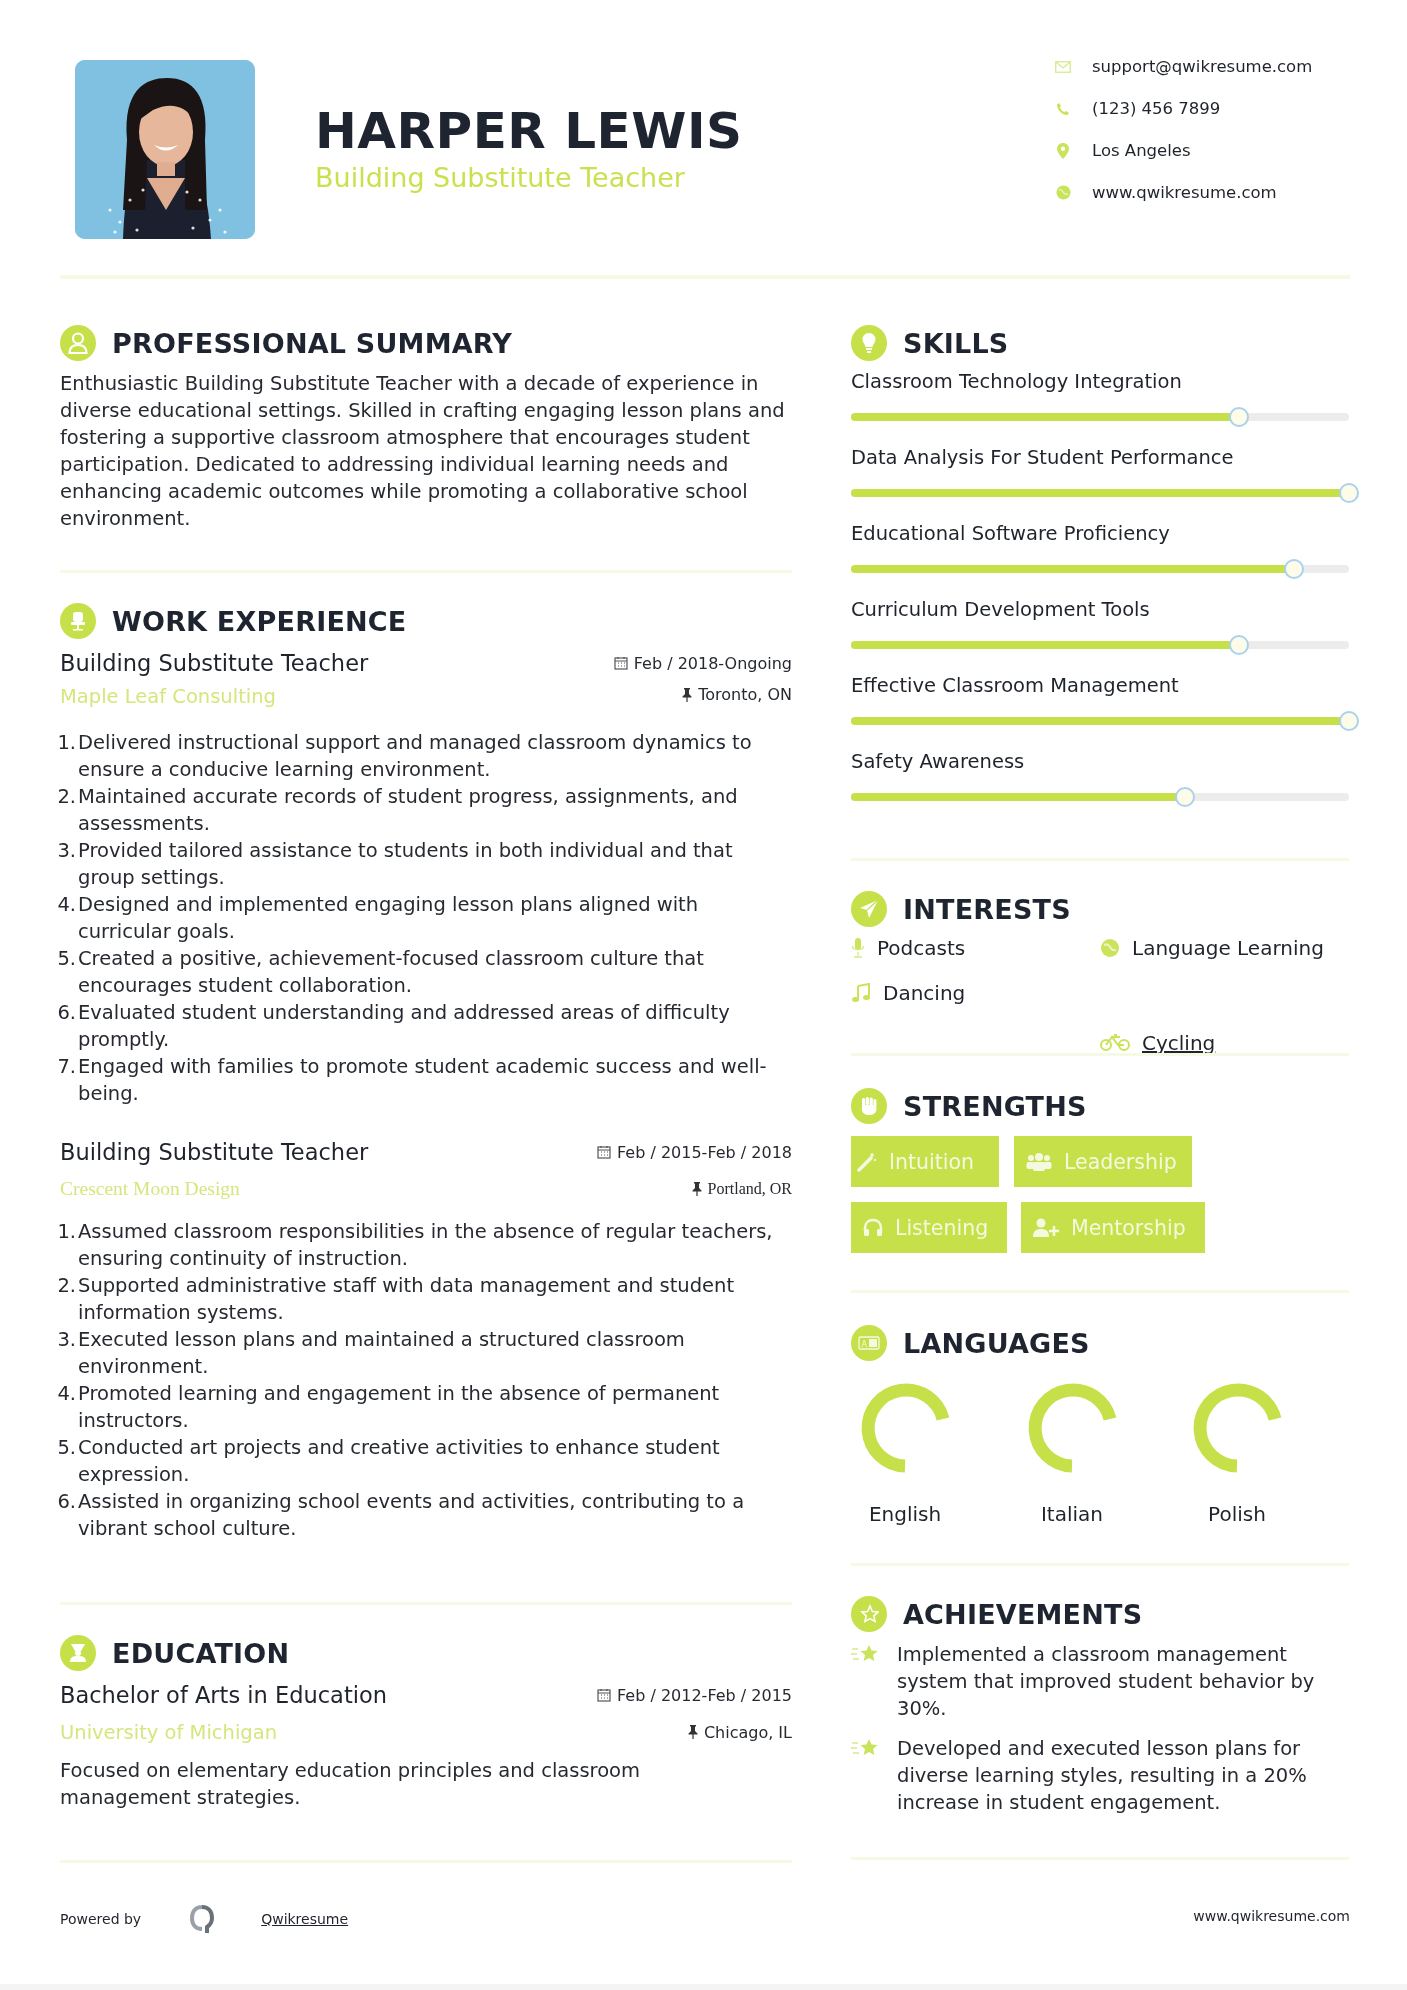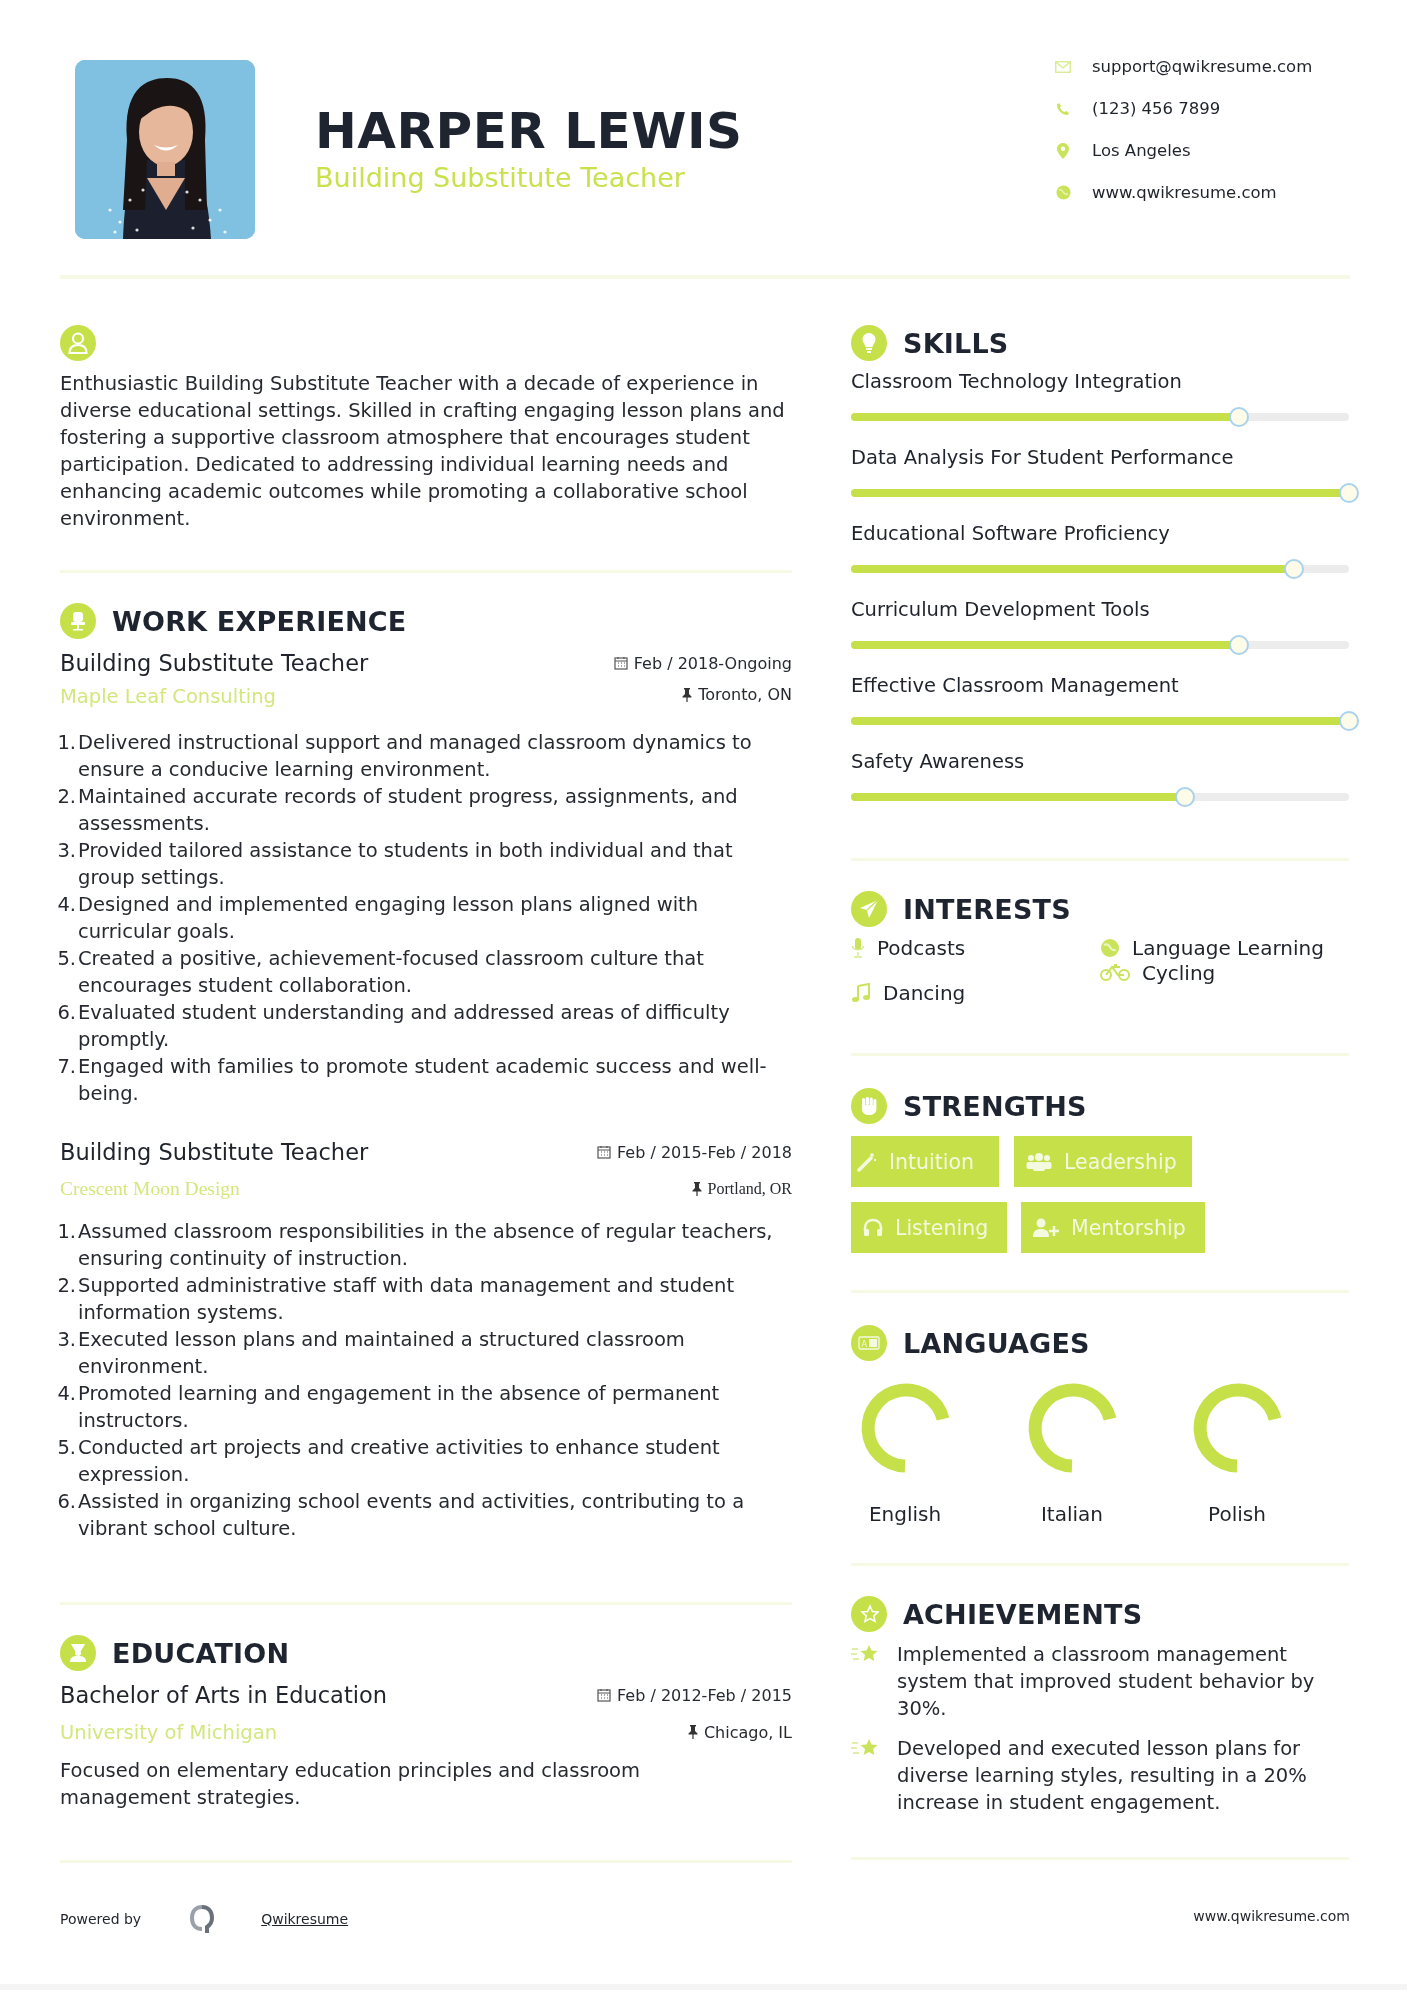--- a/index.html
+++ b/index.html
@@ -130,20 +130,21 @@
 
 <div class="abs divider" style="left:60px; top:275px; width:1290px;"></div>
 
 <div class="abs sec-head" style="left:60px; top:323px;">
   <span class="sec-icon">
     <svg width="20" height="22" viewBox="0 0 20 22">
         <circle cx="10" cy="6.5" r="5" fill="none" stroke="#ffffff" stroke-width="2.2"></circle>
         <path d="M1.5 21 C1.5 15 5 13 10 13 C15 13 18.5 15 18.5 21 Z" fill="none" stroke="#ffffff" stroke-width="2.2"></path>
       </svg>
   </span>
+  <span class="sec-title">PROFESSIONAL SUMMARY</span>
 </div>
 <div class="abs body-text" style="left:60px; top:370px; width:735px;">Enthusiastic Building Substitute Teacher with a decade of experience in diverse educational settings. Skilled in crafting engaging lesson plans and fostering a supportive classroom atmosphere that encourages student participation. Dedicated to addressing individual learning needs and enhancing academic outcomes while promoting a collaborative school environment.</div>
 
 <div class="abs divider" style="left:60px; top:570px; width:732px; height:3px;"></div>
 
 <div class="abs sec-head" style="left:60px; top:601px;">
   <span class="sec-icon">
     <svg width="18" height="20" viewBox="0 0 18 20">
         <rect x="4" y="1" width="10" height="10" rx="3" fill="#ffffff"></rect>
         <rect x="2" y="11" width="14" height="3" rx="1" fill="#ffffff"></rect>
@@ -354,21 +355,21 @@
   <span class="ic">
       <svg width="20" height="20" viewBox="0 0 20 20">
         <path d="M7 3 L18 1 V14" fill="none" stroke="#c9e35a" stroke-width="2"></path>
         <path d="M7 3 V16" stroke="#c9e35a" stroke-width="2"></path>
         <ellipse cx="4.5" cy="16.5" rx="3.5" ry="2.5" fill="#c9e35a"></ellipse>
         <ellipse cx="15.5" cy="14.5" rx="3.5" ry="2.5" fill="#c9e35a"></ellipse>
       </svg>
     </span>
   <span>Dancing</span>
 </div>
-<div class="abs int-item" style="left:1100px; top:961px;">
+<div class="abs int-item" style="left:1100px; top:1031px;text-decoration:underline;">
   <span class="ic">
       <svg width="30" height="18" viewBox="0 0 30 18">
         <circle cx="6" cy="11" r="5" fill="none" stroke="#c9e35a" stroke-width="2"></circle>
         <circle cx="24" cy="11" r="5" fill="none" stroke="#c9e35a" stroke-width="2"></circle>
         <path d="M6 11 L12 3 L18 11 L24 11 M12 3 L20 3 M17 1 L14 1" fill="none" stroke="#c9e35a" stroke-width="2"></path>
       </svg>
     </span>
   <span>Cycling</span>
 </div>
 

